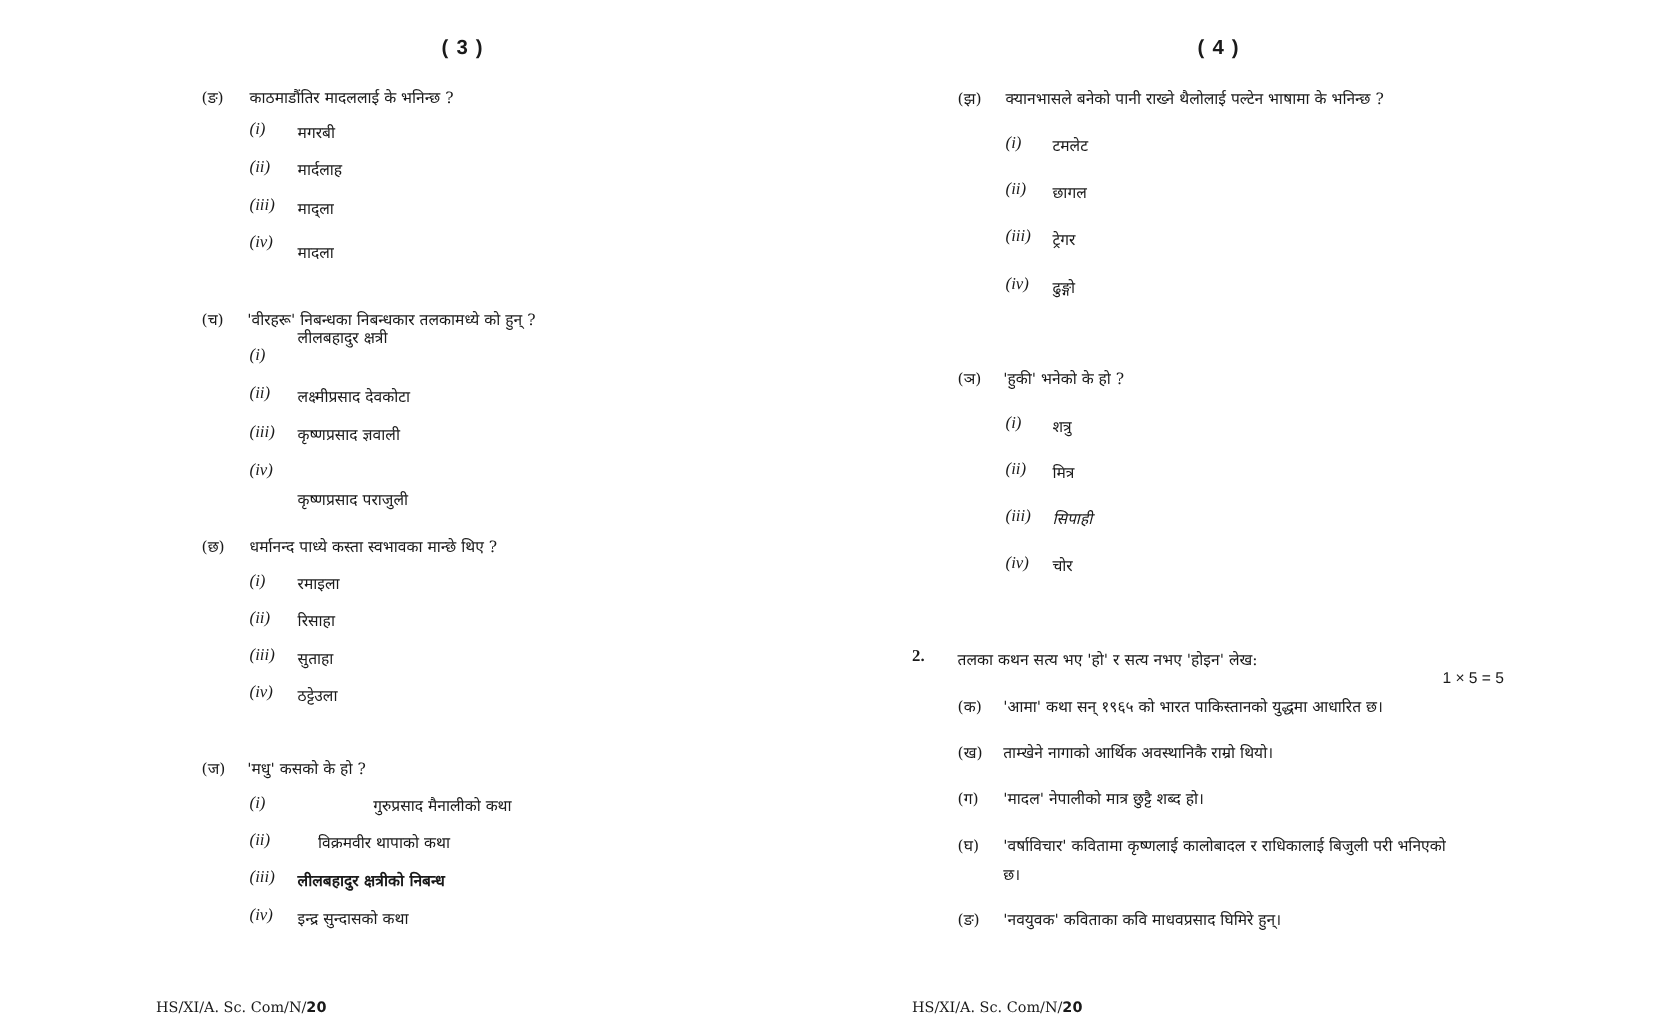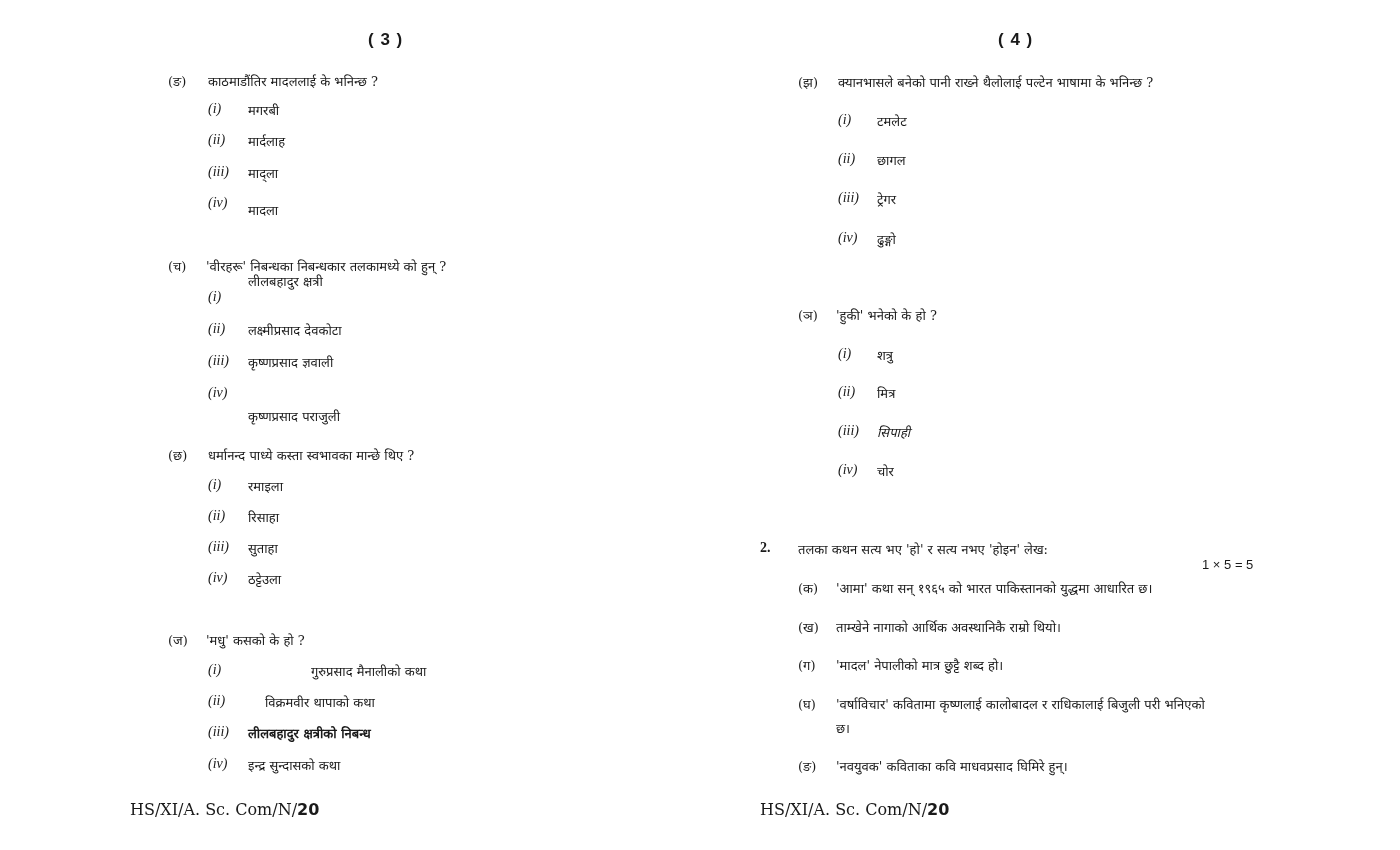--- a/index.html
+++ b/index.html
@@ -11,21 +11,21 @@
     .page.left { left: 0; }
     .page.right { left: 630px; }
     .page-num {
       position: absolute; top: 30px; font-family: "Liberation Sans", sans-serif;
       font-weight: bold; font-size: 17px; letter-spacing: 1px;
     }
     .abs { position: absolute; font-size: 13px; white-space: nowrap; }
     .qlabel { position: absolute; font-size: 13px; }
     .opt-num { position: absolute; font-style: italic; font-family: "Liberation Serif", serif; font-size: 14px; }
     .footer {
-      position: absolute; top: 800px; font-family: "DejaVu Serif", serif; font-size: 16px;
+      position: absolute; top: 832px; font-family: "DejaVu Serif", serif; font-size: 12px;
     }
     .footer b { font-family: "DejaVu Sans", sans-serif; font-weight: bold; }
     .marks { position: absolute; font-family: "Liberation Sans", sans-serif; font-size: 13px; }
     .bold-num { position: absolute; font-weight: bold; font-family: "Liberation Serif", serif; font-size: 14px; }
   </style>
 </head>
 <body>
 
 <div class="page left">
   <div class="page-num" style="left:368px;">( 3 )</div>

